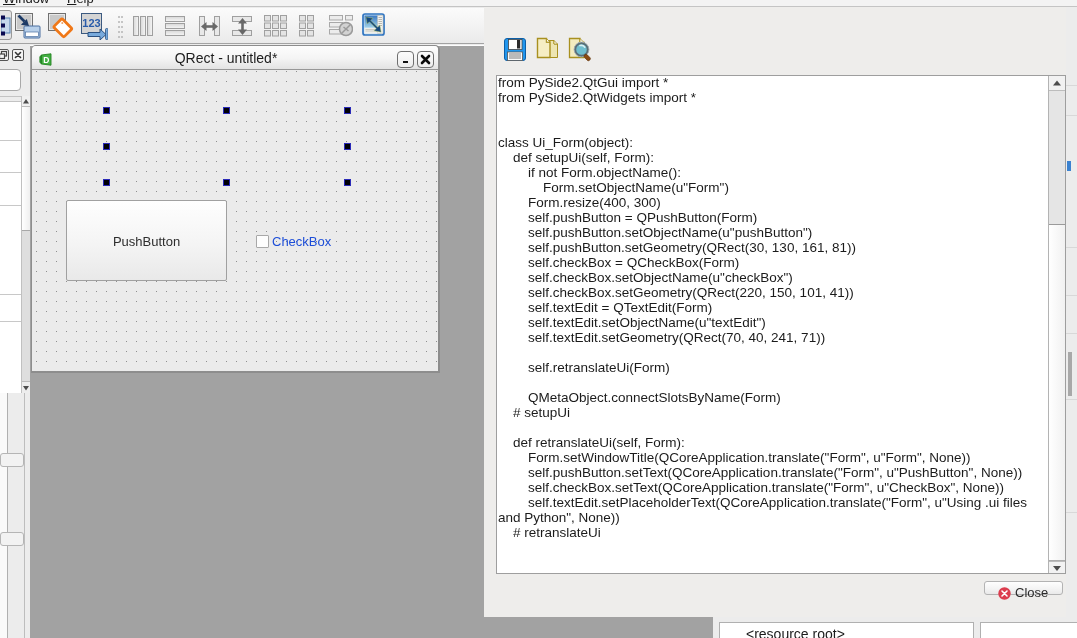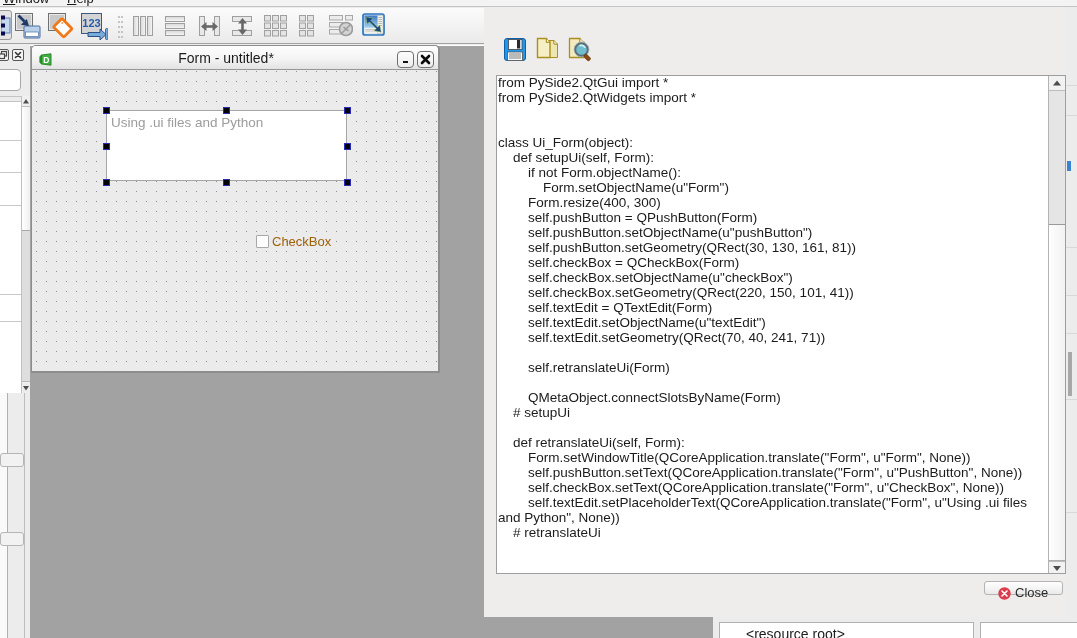--- a/index.html
+++ b/index.html
@@ -219,48 +219,48 @@
 </div>
 
 <div id="formwin" class="abs" style="left:31px;top:45px;width:409px;height:328px;background:#ebebeb;border:1px solid #8d8d8d;border-right-width:2px;border-bottom-width:2px;border-radius:5px 5px 0 0;">
 
   <div class="abs" style="left:0;top:0;width:406px;height:24px;background:linear-gradient(180deg,#fdfdfd 0%,#f4f4f4 55%,#e3e3e3 100%);border-bottom:1px solid #979797;border-radius:4px 4px 0 0;">
     <svg class="abs" style="left:7px;top:7px;" width="13" height="13" viewBox="0 0 13 13">
       <path d="M2.5 2 L12 0.8 V12.2 L2.5 11 Z" fill="#44b044" stroke="#21821f" stroke-width="0.9"></path>
       <path d="M2.5 2 L0.8 3.6 L0.8 9.4 L2.5 11 Z" fill="#2d9230" stroke="#21821f" stroke-width="0.7"></path>
       <text x="7.2" y="9.6" font-size="8.5" font-weight="bold" fill="#fff" text-anchor="middle" font-family="Liberation Sans">D</text>
     </svg>
-    <div class="abs" style="left:0;top:4px;width:388px;text-align:center;font-size:14px;color:#1c1c1c;">Form - untitled*</div>
+    <div class="abs" style="left:0;top:4px;width:388px;text-align:center;font-size:14px;color:#1c1c1c;">QRect - untitled*</div>
     <div class="abs" style="left:365px;top:5px;width:17px;height:17px;border:1px solid #6f6f6f;border-radius:4px;background:linear-gradient(180deg,#fcfcfc,#ededed);">
       <div class="abs" style="left:5px;top:9px;width:5px;height:2px;background:#111;"></div>
     </div>
     <div class="abs" style="left:385px;top:5px;width:17px;height:17px;border:1px solid #6f6f6f;border-radius:4px;background:linear-gradient(180deg,#fcfcfc,#ededed);">
       <svg width="15" height="15" viewBox="0 0 15 15">
           <path d="M4 4 L11 11 M11 4 L4 11" stroke="#0a0a0a" stroke-width="2.6" stroke-linecap="round"></path>
         </svg>
     </div>
   </div>
 
   <div class="abs" style="left:0;top:25px;width:406px;height:300px;background-color:#ebebeb;">
     <svg class="abs" style="left:0;top:0" width="406" height="302" shape-rendering="crispEdges">
       <defs>
           <pattern id="dg" width="10" height="10" patternUnits="userSpaceOnUse">
             <rect x="4" y="0" width="1" height="1" fill="#8f8f8f"></rect>
           </pattern>
         </defs>
       <rect width="406" height="302" fill="url(#dg)"></rect>
     </svg>
 
-    <div class="abs" style="left:74px;top:39px;width:241px;height:71px;background:#fff;border:1px solid #a6a6a6;">
-      <div class="abs" style="left:4px;top:4px;font-size:13.5px;color:#9c9c9c;">Using .ui files and Python</div>
-    </div>
-
+
+    <div class="abs" style="left:34px;top:129px;width:161px;height:81px;border:1px solid #a0a0a0;border-radius:2px;background:linear-gradient(180deg,#fefefe 0%,#f4f4f4 55%,#e9e9e9 100%);">
+      <div class="abs" style="left:0;top:33px;width:159px;text-align:center;font-size:13px;color:#2d2d2d;">PushButton</div>
+    </div>
 
     <div class="abs" style="left:224px;top:164px;width:13px;height:13px;background:#fdfdfd;border:1px solid #a8a8a8;border-radius:1px;"></div>
-    <div class="abs" style="left:240px;top:163px;font-size:13px;color:#a16207;">CheckBox</div>
+    <div class="abs" style="left:240px;top:163px;font-size:13px;color:#1d4ed8;">CheckBox</div>
 
   </div>
   <div id="handles">
     <div class="abs hdl" style="left:70.5px;top:60.5px;"></div>
     <div class="abs hdl" style="left:191px;top:60.5px;"></div>
     <div class="abs hdl" style="left:311.5px;top:60.5px;"></div>
     <div class="abs hdl" style="left:70.5px;top:96.5px;"></div>
     <div class="abs hdl" style="left:311.5px;top:96.5px;"></div>
     <div class="abs hdl" style="left:70.5px;top:132.5px;"></div>
     <div class="abs hdl" style="left:191px;top:132.5px;"></div>

